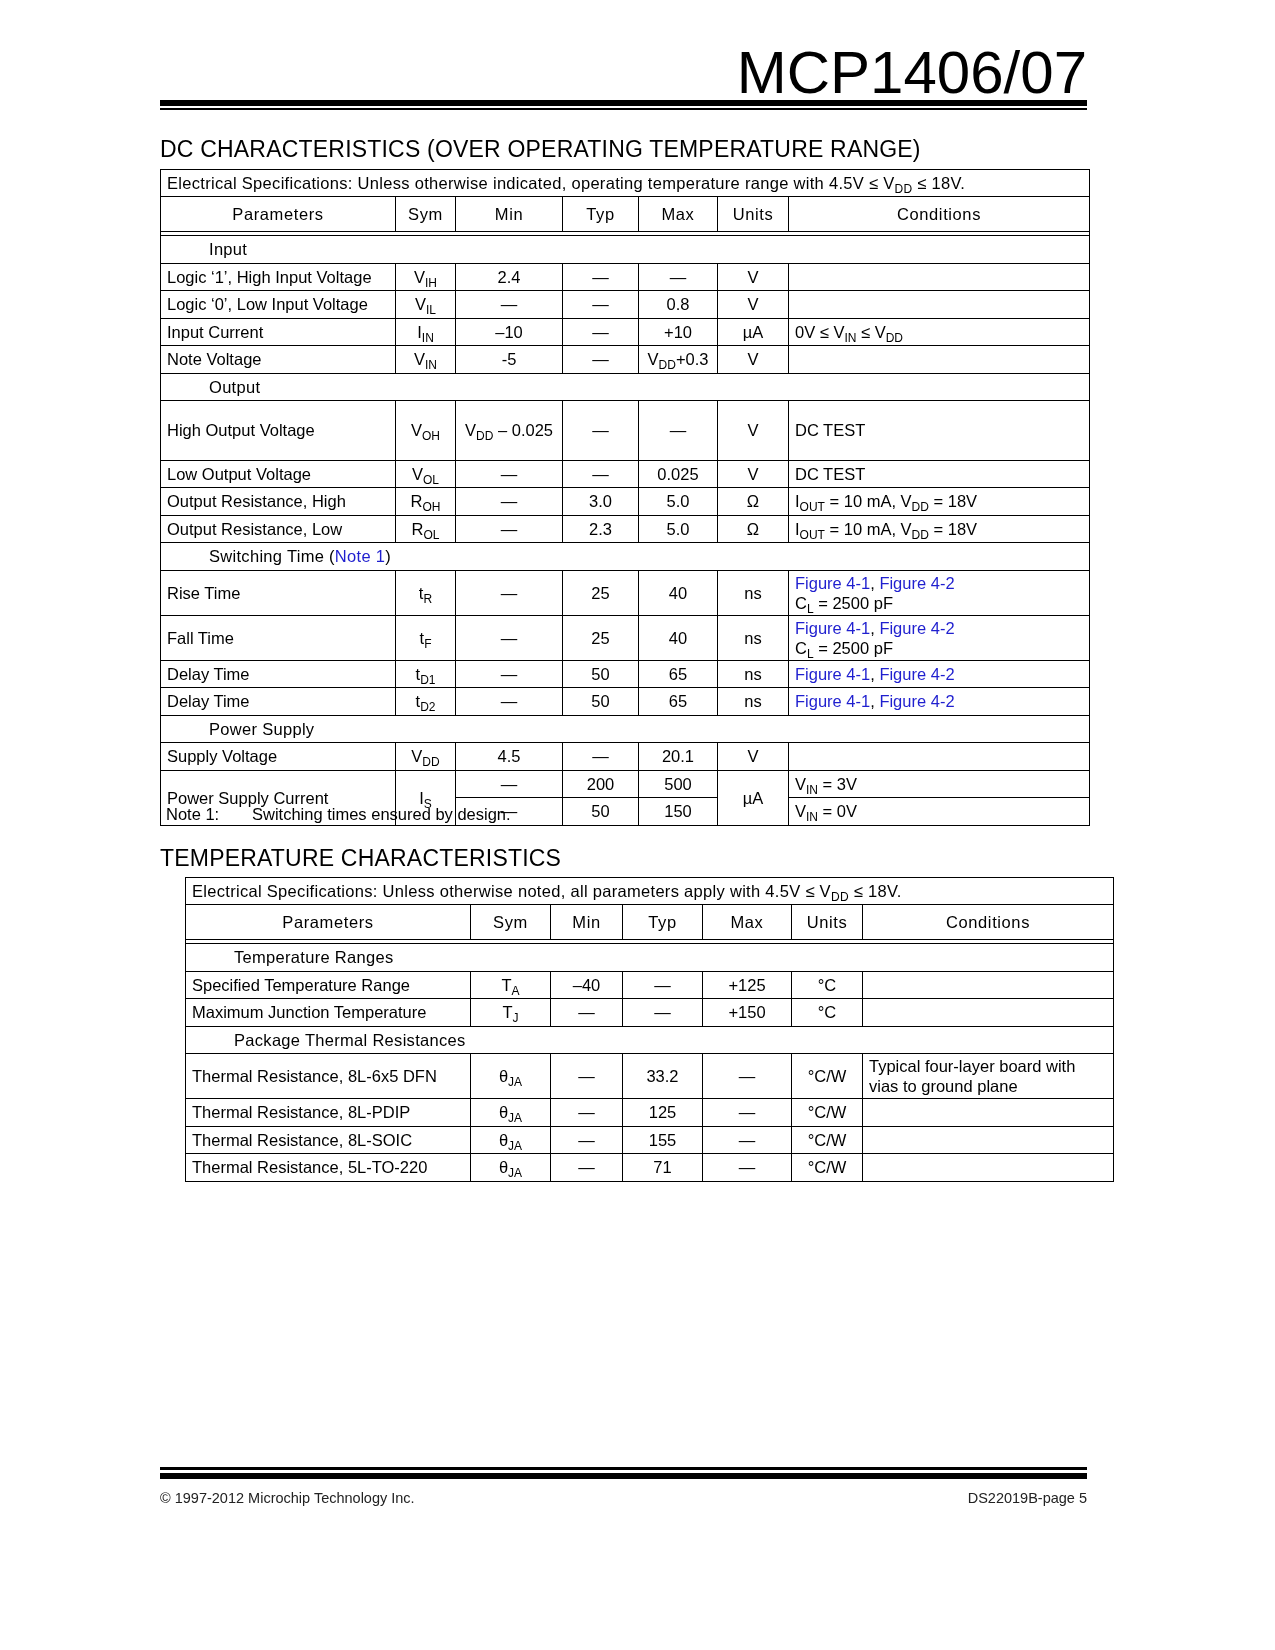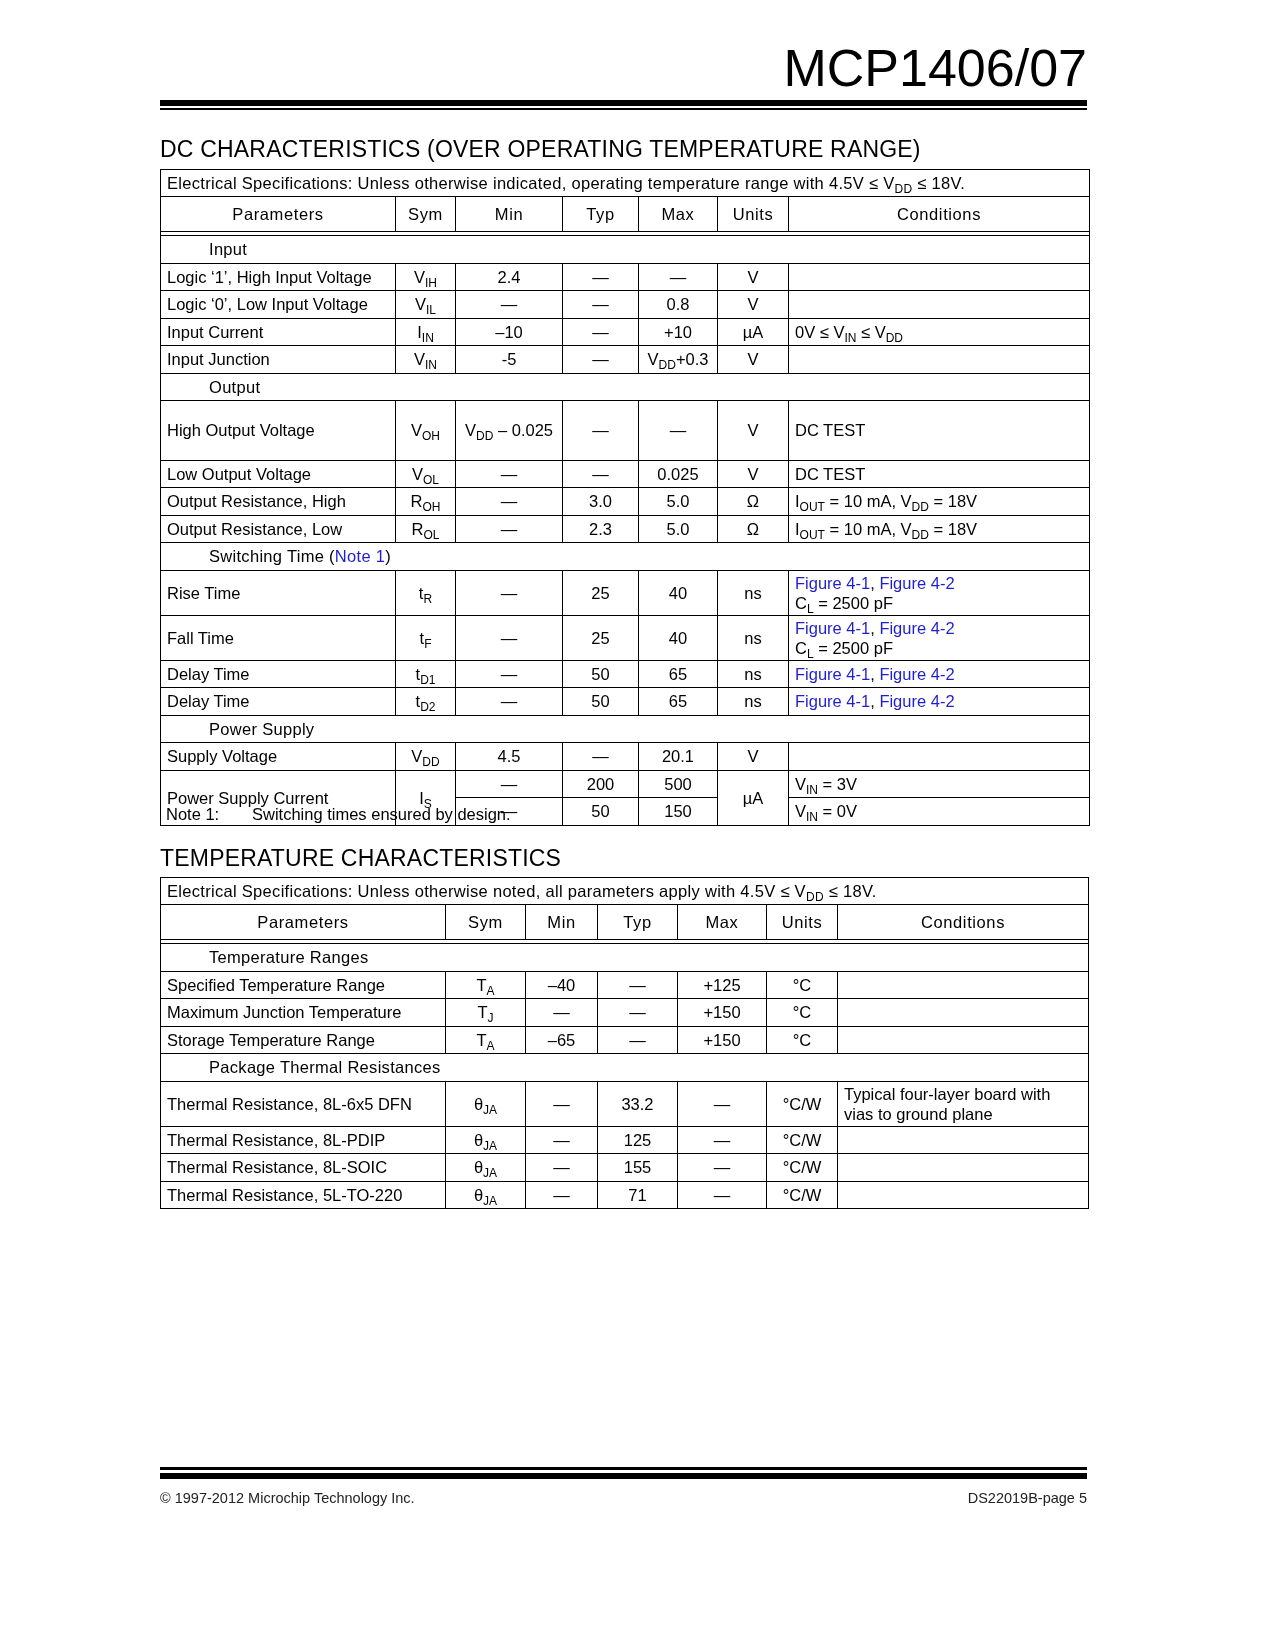--- a/index.html
+++ b/index.html
@@ -2,21 +2,21 @@
 <html><head>
 <meta charset="utf-8">
 <style>
   html, body { margin: 0; padding: 0; background: #ffffff; }
   body {
     width: 1275px; height: 1650px; position: relative; overflow: hidden;
     font-family: "Liberation Sans", "DejaVu Sans", sans-serif; color: #000;
   }
   .page-title {
     position: absolute; right: 188px; top: 38px;
-    font-size: 52px; letter-spacing: 0px; font-weight: normal;
+    font-size: 60px; letter-spacing: 0px; font-weight: normal;
   }
   .rule-thick { position: absolute; left: 160px; width: 927px; background: #000; }
   .section-title {
     position: absolute; left: 160px; font-size: 23px; letter-spacing: 0.2px;
   }
   table.spec {
     position: absolute; left: 160px; border-collapse: collapse;
     font-size: 16.5px; table-layout: fixed;
   }
   table.spec td, table.spec th {
@@ -96,21 +96,21 @@
   <tr>
     <td class="l">Input Current</td>
     <td class="c"><span>I</span><sub>IN</sub></td>
     <td class="c">–10</td>
     <td class="c">—</td>
     <td class="c">+10</td>
     <td class="c">µA</td>
     <td class="l"><span>0V ≤ V</span><sub>IN</sub><span> ≤ V</span><sub>DD</sub></td>
   </tr>
   <tr>
-    <td class="l">Input Junction</td>
+    <td class="l">Note Voltage</td>
     <td class="c"><span>V</span><sub>IN</sub></td>
     <td class="c">-5</td>
     <td class="c">—</td>
     <td class="c"><span>V</span><sub>DD</sub><span>+0.3</span></td>
     <td class="c">V</td>
     <td class="l"></td>
   </tr>
 
   <tr>
         <td class="group" colspan="7">Output</td>
@@ -219,21 +219,21 @@
     <td class="c">150</td>
     <td class="l"><span>V</span><sub>IN</sub><span> = 0V</span></td>
   </tr>
 </tbody>
   </table>
 
 <div class="note"><span class="lab">Note  1:</span><span>Switching times ensured by design.</span></div>
 
 <div class="section-title" style="top:845px;">TEMPERATURE CHARACTERISTICS</div>
 
-<table class="spec" id="temp-table" style="top:877px;width:928px;">
+<table class="spec" id="temp-table" style="top:877px;width:928px;margin-left:25px;">
   <colgroup>
     <col style="width:285px">
       <col style="width:80px">
       <col style="width:72px">
       <col style="width:80px">
       <col style="width:89px">
       <col style="width:71px">
       <col style="width:251px">
   </colgroup>
   <tbody>
@@ -268,29 +268,20 @@
       </tr>
       <tr>
         <td class="l">Maximum Junction Temperature</td>
         <td class="c"><span>T</span><sub>J</sub></td>
         <td class="c">—</td>
         <td class="c">—</td>
         <td class="c">+150</td>
         <td class="c">°C</td>
         <td class="l"></td>
       </tr>
-      <tr>
-        <td class="l">Storage Temperature Range</td>
-        <td class="c"><span>T</span><sub>A</sub></td>
-        <td class="c">–65</td>
-        <td class="c">—</td>
-        <td class="c">+150</td>
-        <td class="c">°C</td>
-        <td class="l"></td>
-      </tr>
     </tbody>
   <tbody>
       <tr>
         <td class="group" colspan="7">Package Thermal Resistances</td>
       </tr>
   </tbody>
     <tbody id="temp-thermal-body">
       <tr>
         <td class="l top" style="height: 44px;">Thermal Resistance, 8L-6x5 DFN</td>
         <td class="c top"><span>θ</span><sub>JA</sub></td>

